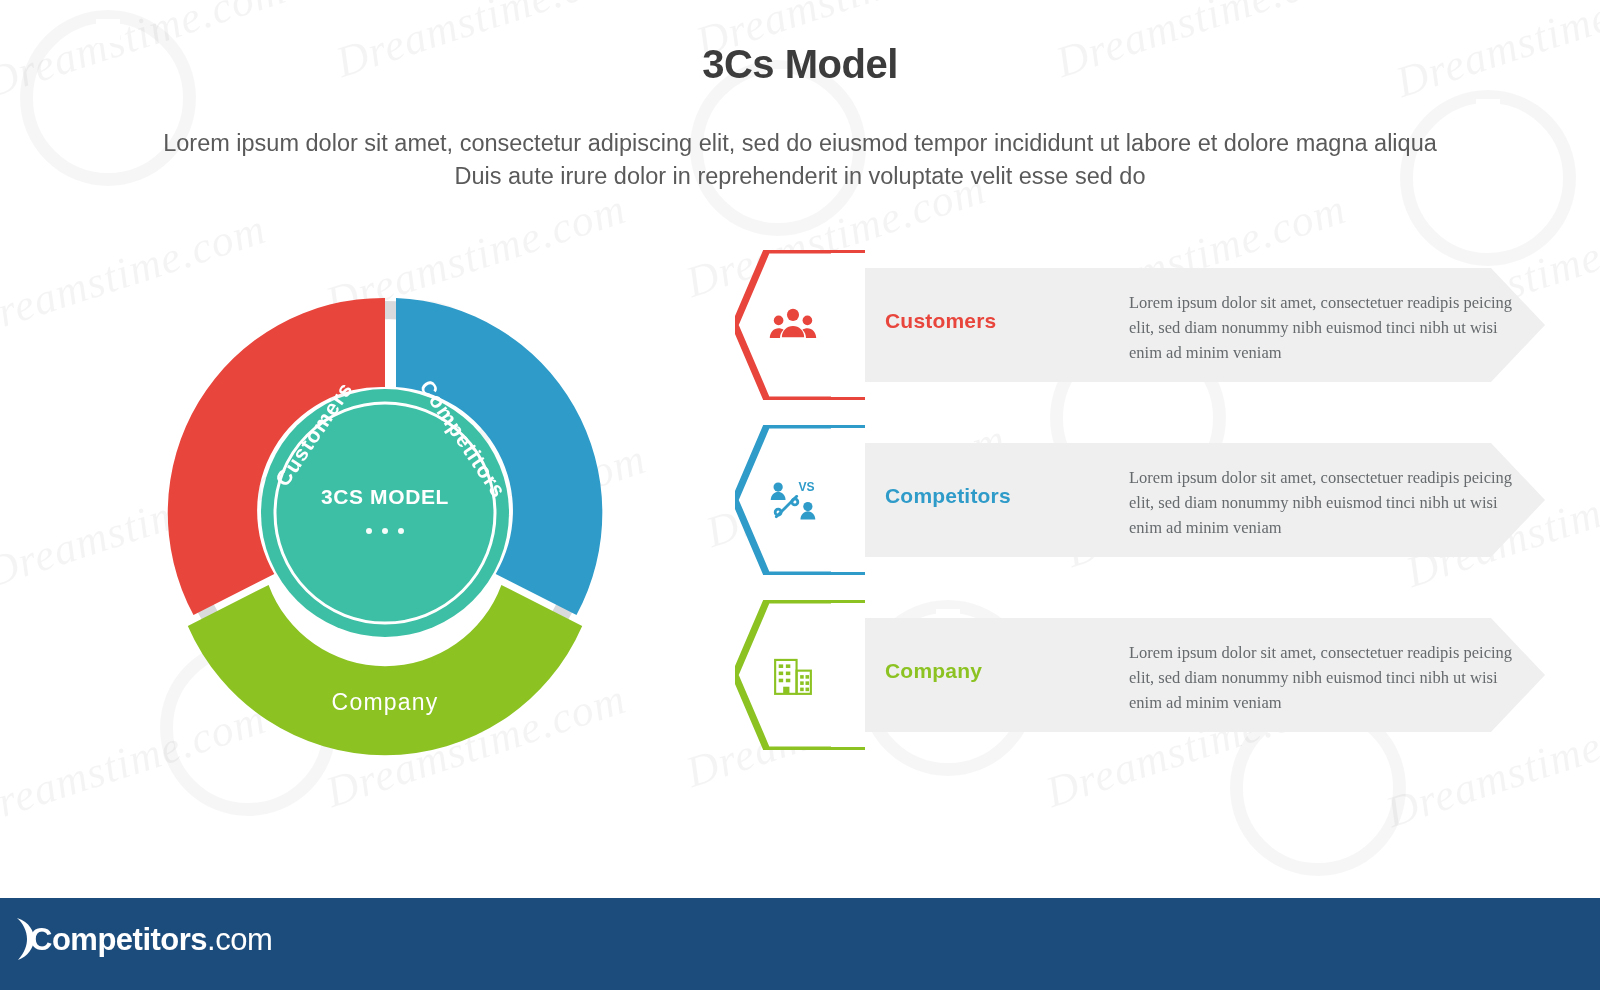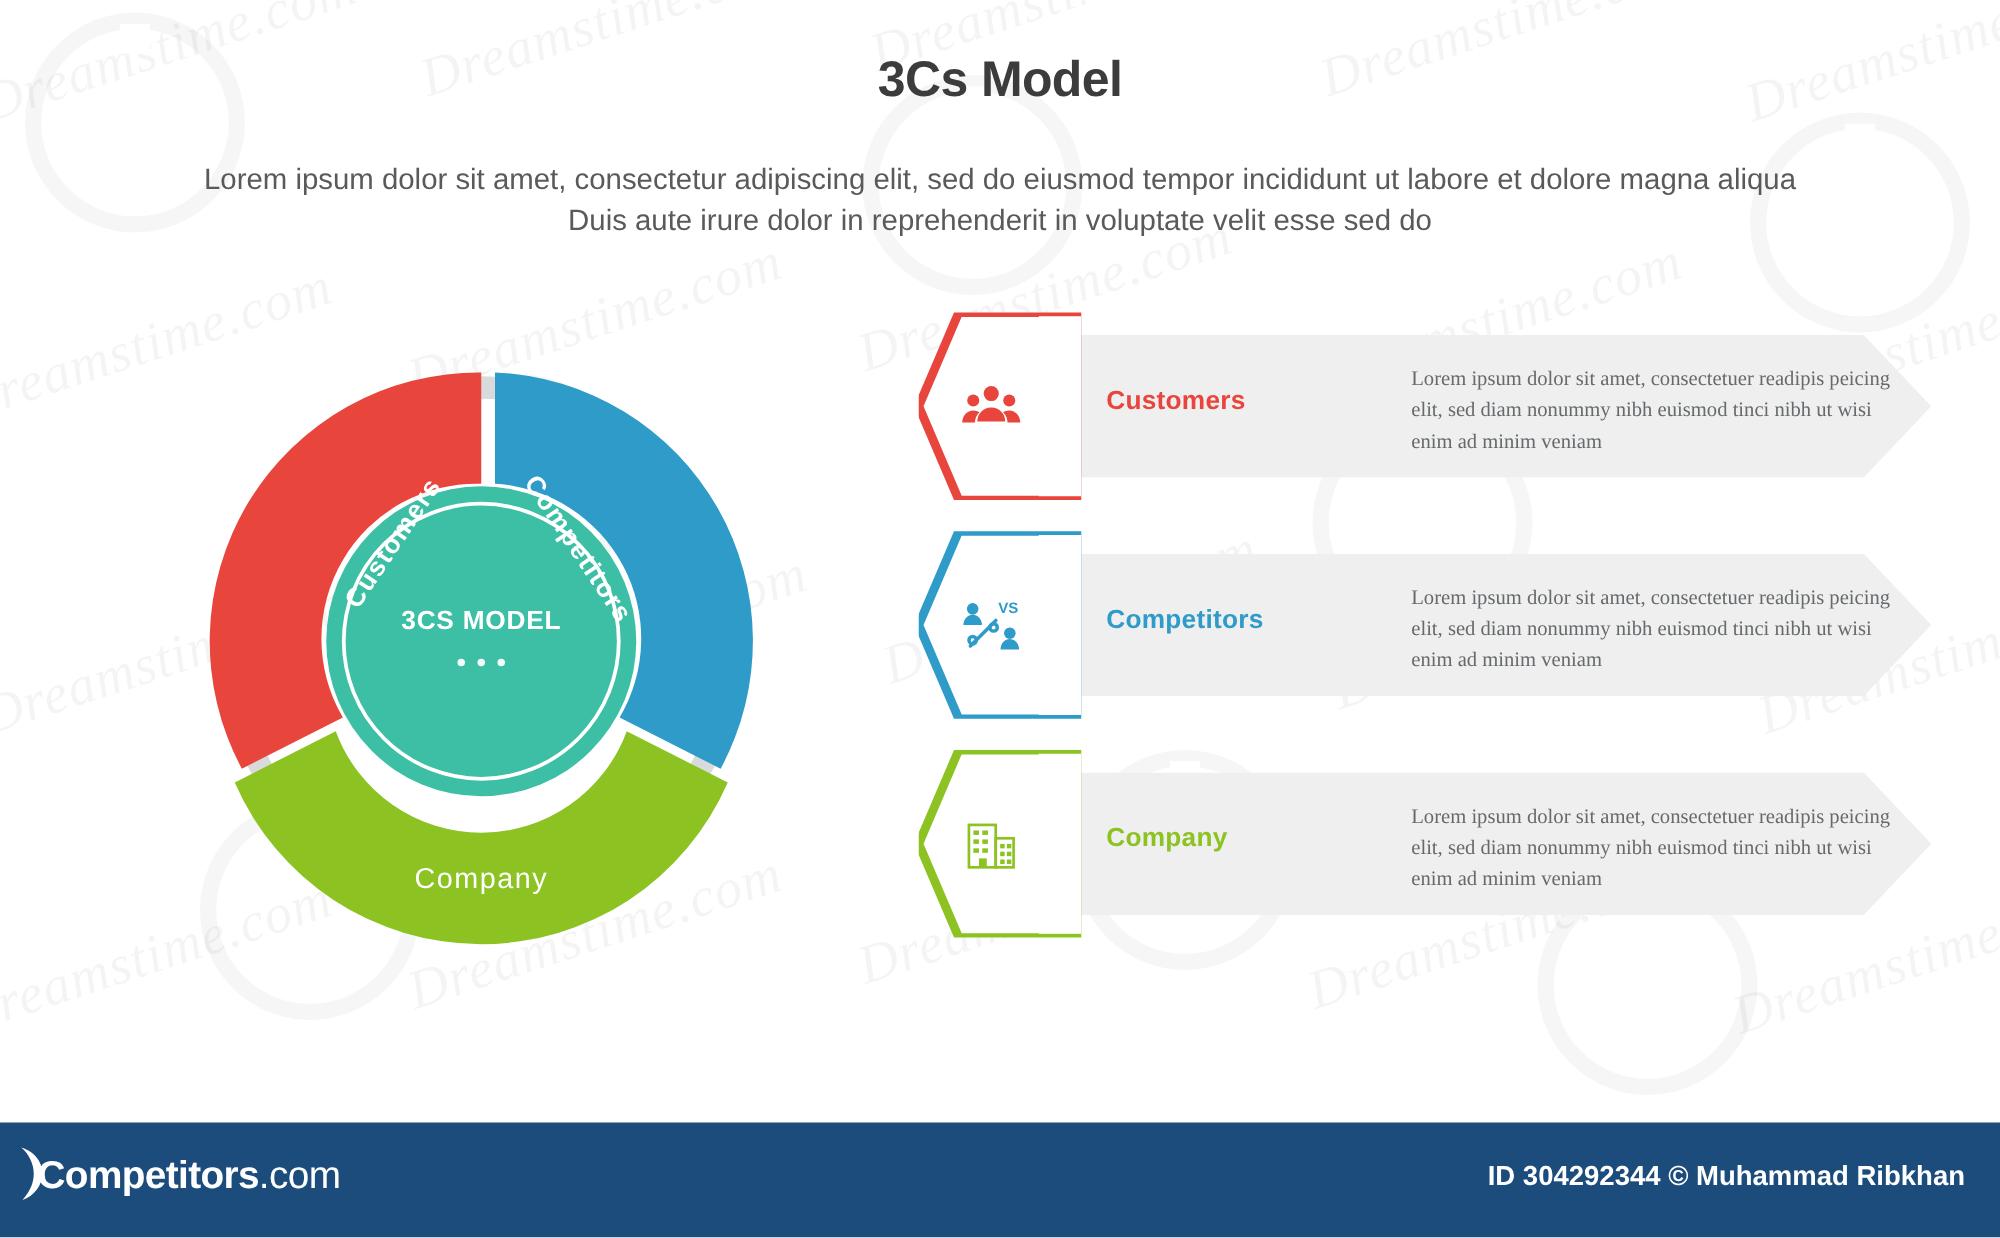--- a/index.html
+++ b/index.html
@@ -349,14 +349,13 @@
   </div>
 </div>
 
 <div class="footer">
   <svg class="brand-mark" viewBox="0 0 22 46">
     <path d="M3 2 C16 6 20 16 20 23 C20 32 13 41 4 44 C11 36 13 29 13 23 C13 15 9 7 3 2 Z" fill="#ffffff"></path>
   </svg>
   <div class="brand">
     <span class="dreams">Competitors</span><span class="sub">.com</span>
   </div>
-  <div class="credit">ID 304292344 © Muhammad Ribkhan</div>
 </div>
 
 </body></html>

